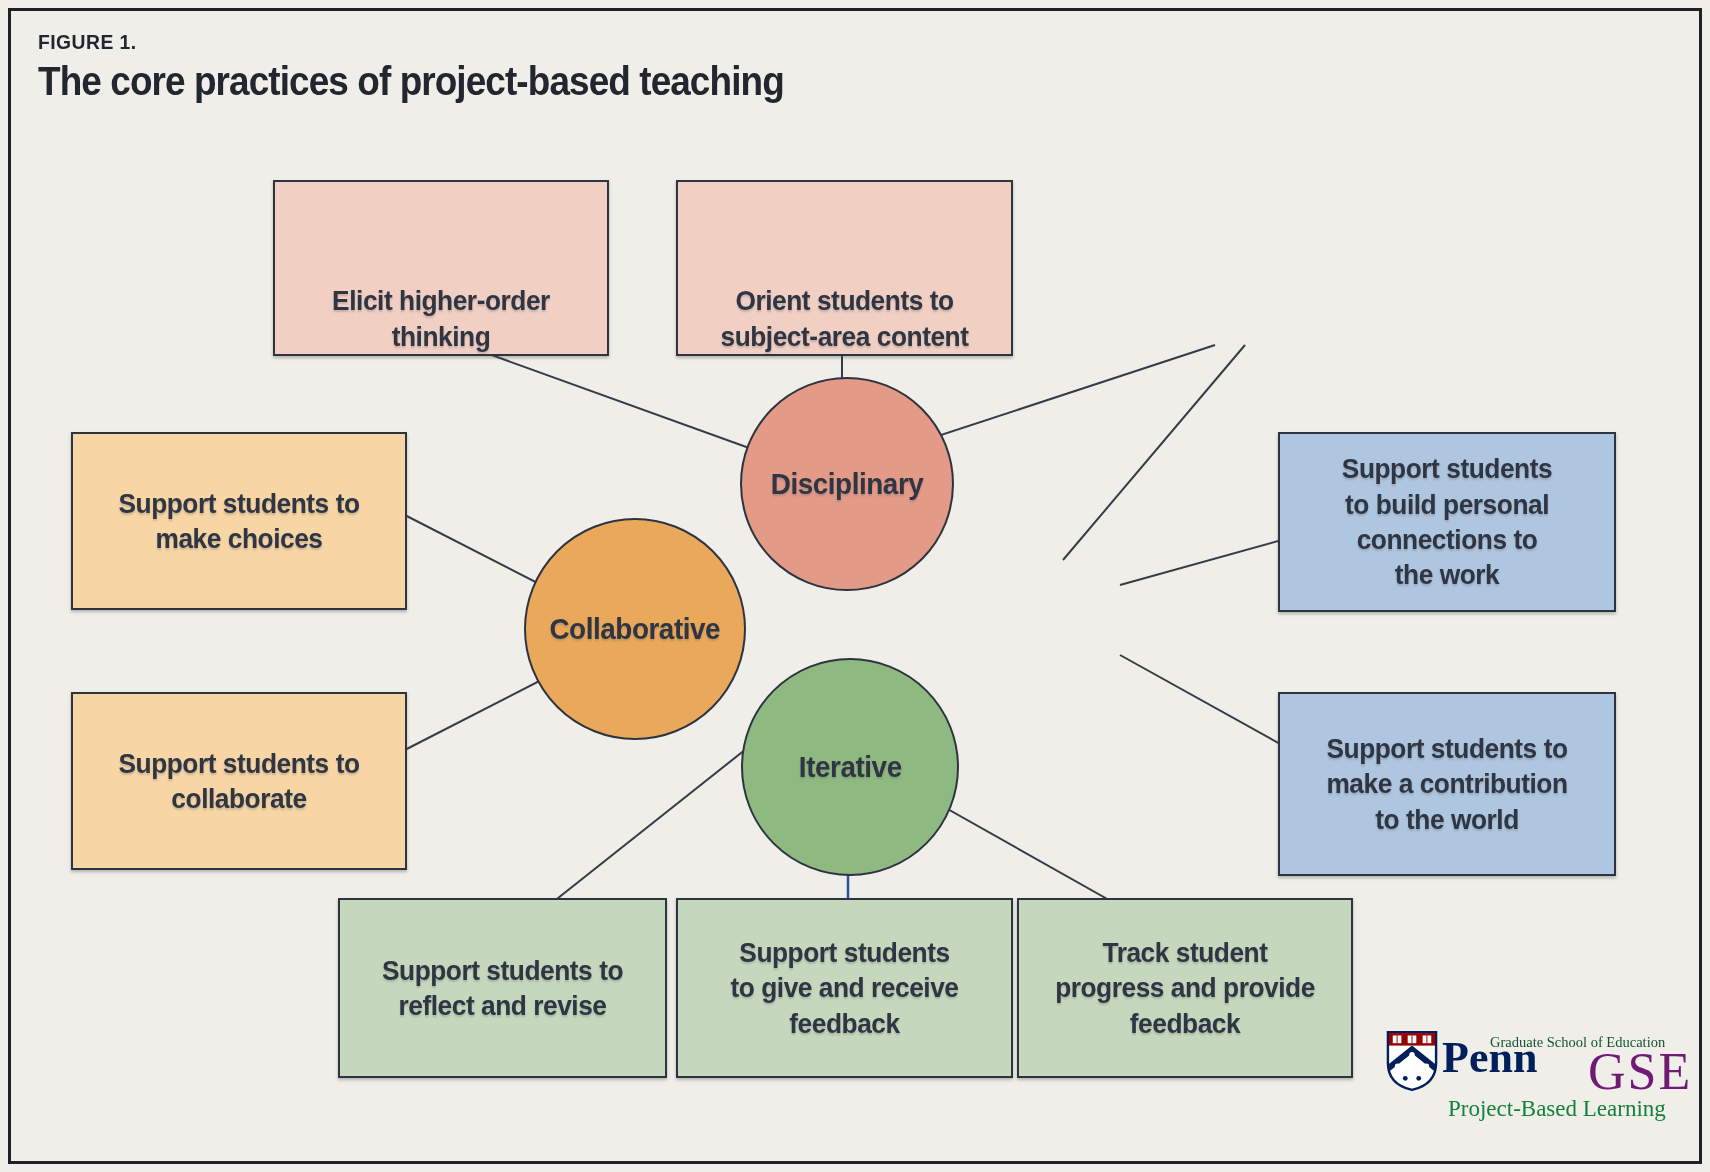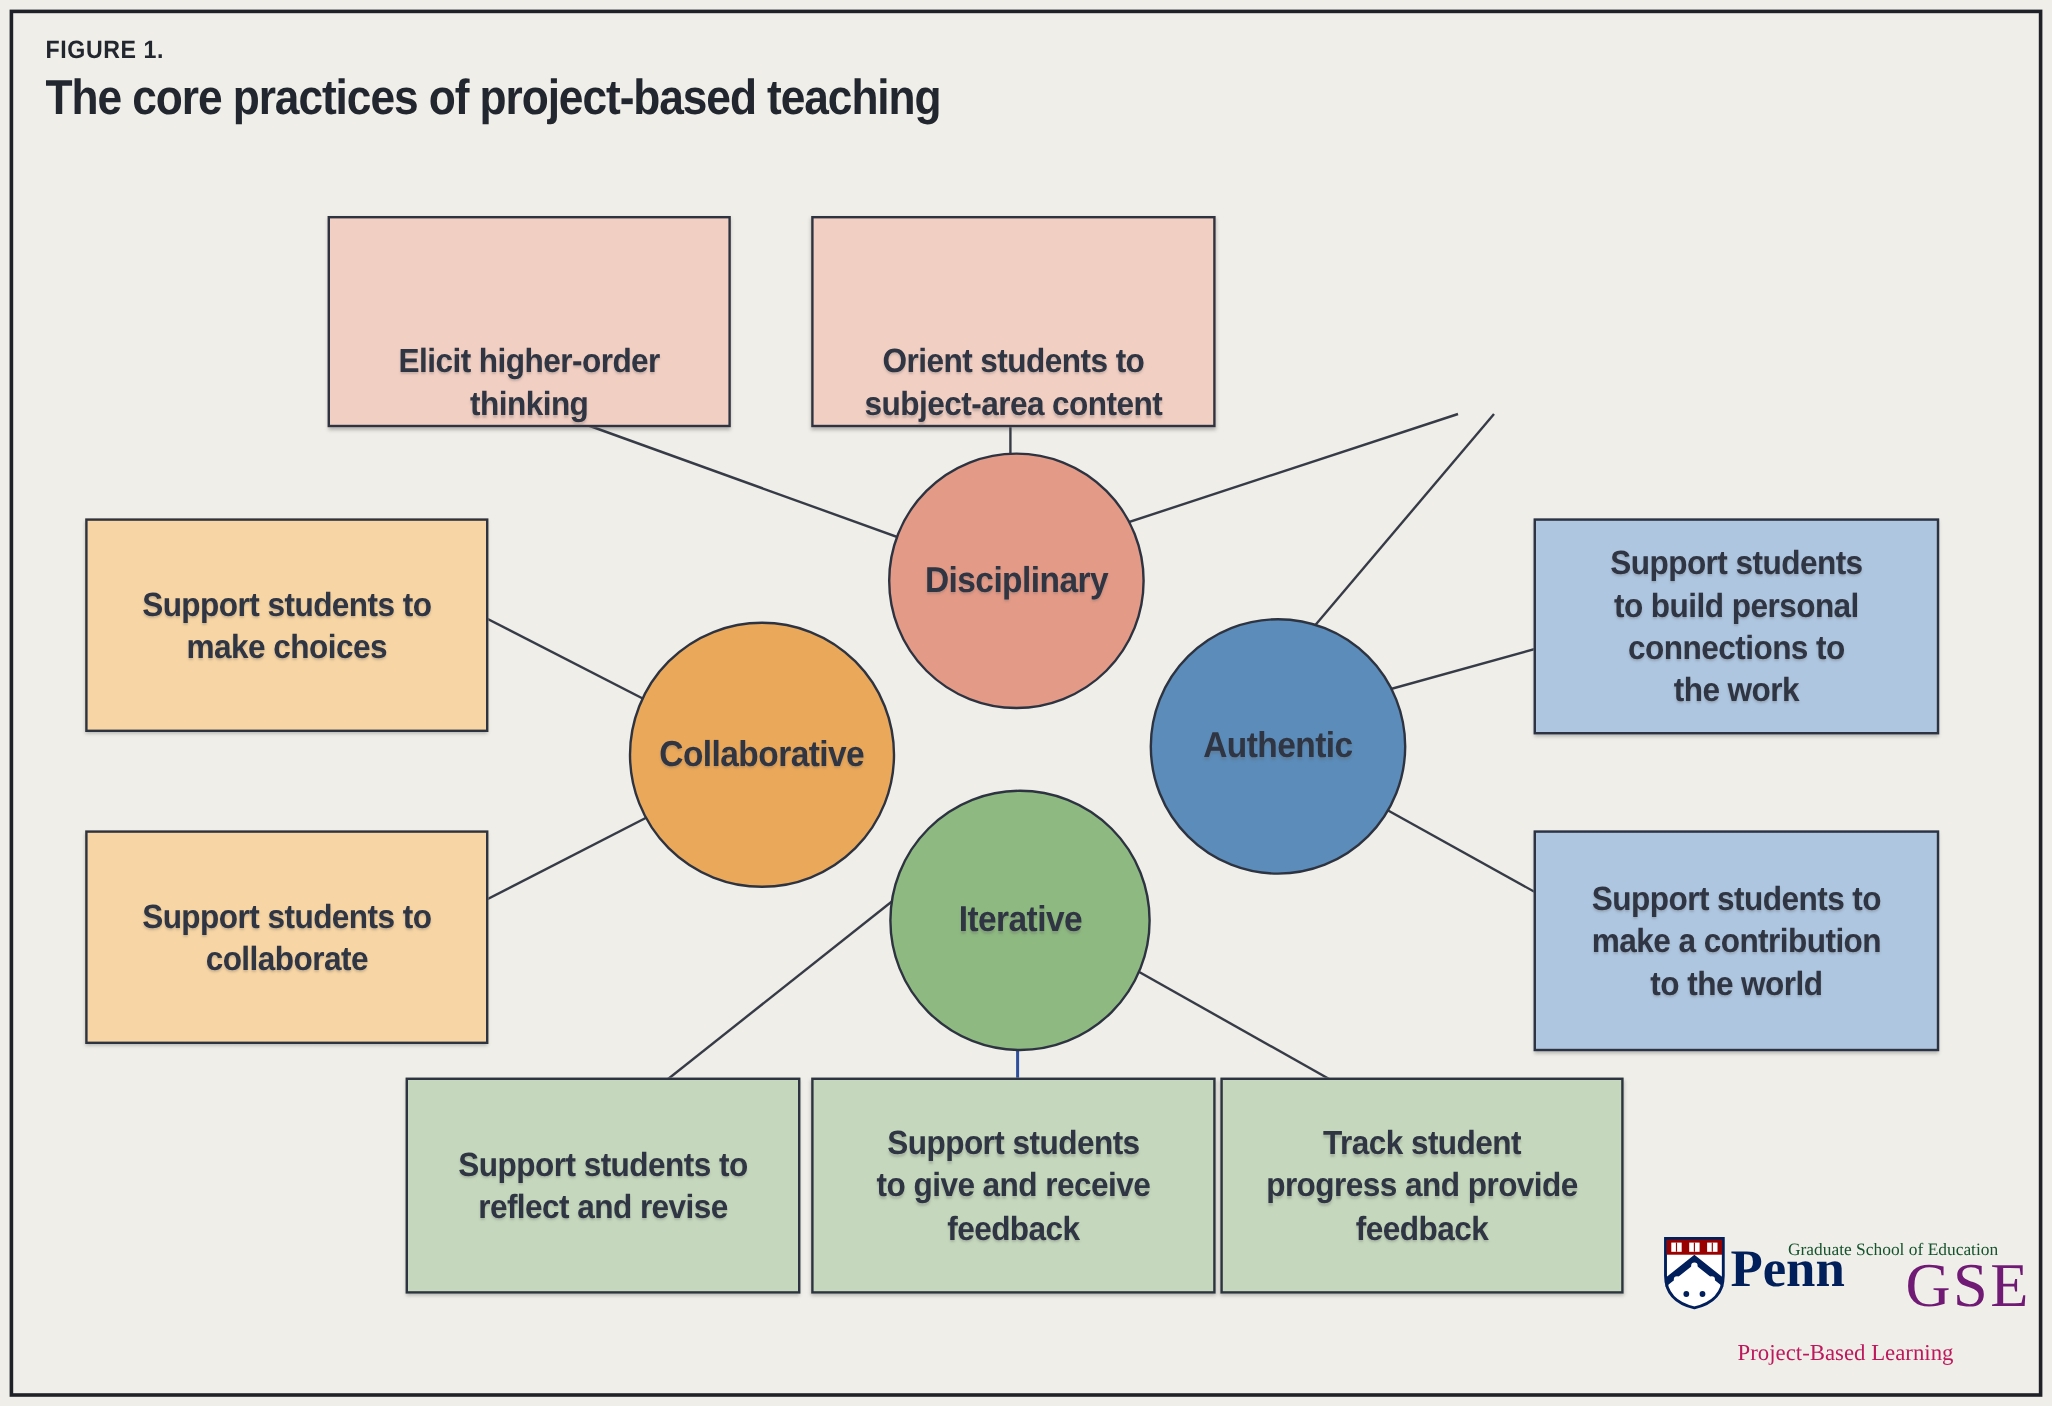--- a/index.html
+++ b/index.html
@@ -85,21 +85,21 @@
   .c-authentic    {left:958px; top:515px; width:210px;height:210px;background:#5b8cba;}
   .c-iterative    {left:741px; top:658px; width:214px;height:214px;background:#8eba81;}
 
   
   .logo{position:absolute;left:1386px;top:1028px;width:316px;height:96px;z-index:3;
         font-family:"Liberation Serif", serif;}
   .logo .shield{position:absolute;left:0;top:2px;}
   .logo .school{position:absolute;left:104px;top:6px;font-size:14.5px;color:#14532d;white-space:nowrap;}
   .logo .penn{position:absolute;left:56px;top:8px;font-size:44px;line-height:1;font-weight:bold;color:#011f5b;}
   .logo .gse{position:absolute;left:202px;top:18px;font-size:52px;line-height:1;color:#701a75;letter-spacing:2px;}
-  .logo .program{position:absolute;left:62px;top:68px;font-size:19px;color:#be185d;white-space:nowrap;margin-top:21px;}
+  .logo .program{position:absolute;left:62px;top:68px;font-size:23px;color:#15803d;white-space:nowrap;}
 </style>
 </head>
 <body>
 
 <div class="canvas">
 
   <svg class="edges" width="1710" height="1172">
     <line x1="450" y1="340" x2="810" y2="470"></line>
     <line x1="842" y1="340" x2="842" y2="430"></line>
     <line x1="1215" y1="345" x2="880" y2="455"></line>
@@ -160,23 +160,20 @@
     <span>Track student
 progress and provide
 feedback</span>
   </div>
 
   <div class="circle c-collaborative">
     <span>Collaborative</span>
   </div>
   <div class="circle c-disciplinary">
     <span>Disciplinary</span>
-  </div>
-  <div class="circle c-authentic">
-    <span>Authentic</span>
   </div>
   <div class="circle c-iterative">
     <span>Iterative</span>
   </div>
 
   <div class="logo">
     <svg class="shield" width="52" height="62" viewBox="0 0 54 64">
       <path d="M2,2 H52 V34 C52,52 40,59 27,62 C14,59 2,52 2,34 Z" fill="#ffffff" stroke="#011f5b" stroke-width="2.5"></path>
       <rect x="3" y="3" width="48" height="13" fill="#990000"></rect>
       <rect x="7" y="5.5" width="9" height="8" fill="#ffffff"></rect>

